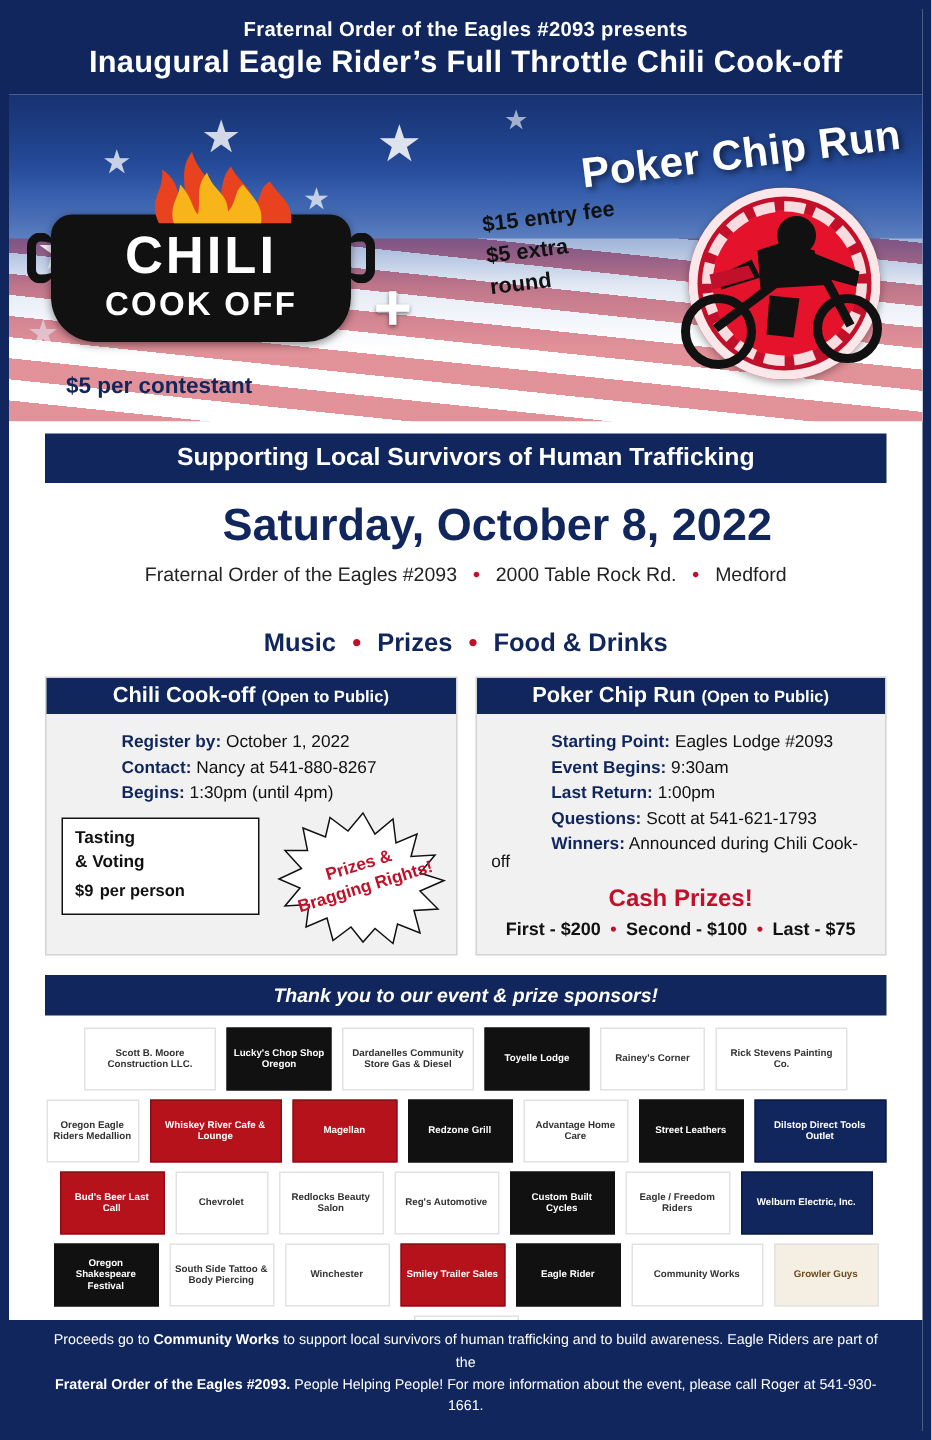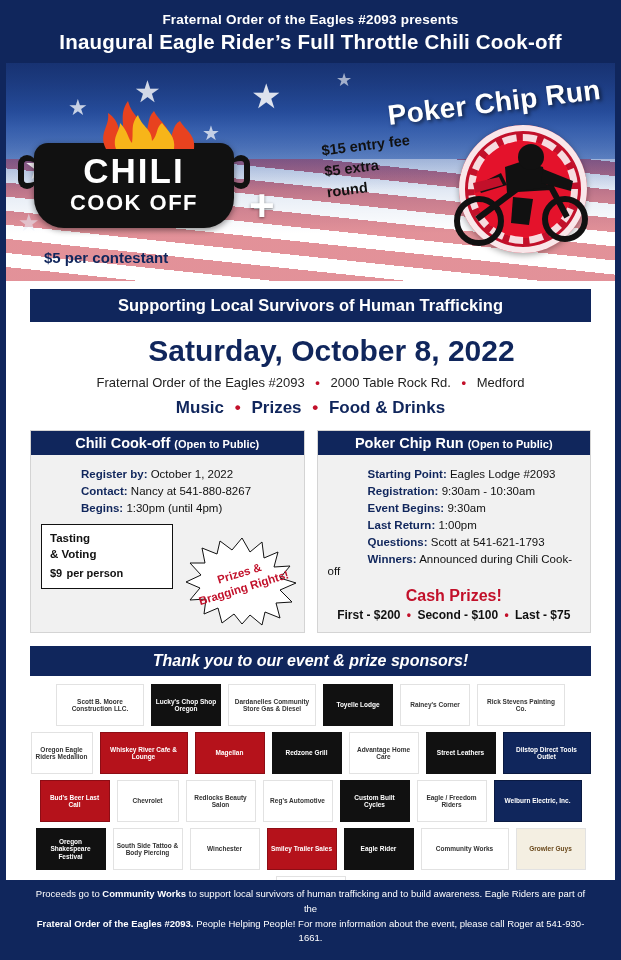--- a/index.html
+++ b/index.html
@@ -140,21 +140,21 @@
   }
   .date {
     text-align:center; color:#10265c; font-weight:bold;
     font-size:30px; margin-top:12px;padding-left:42px;
   }
   .venue {
     text-align:center; color:#222; font-size:13px; margin-top:7px;
   }
   .venue .dot { color:#c2102a; font-weight:bold; margin:0 7px; }
   .mpfd {
-    text-align:center; color:#10265c; font-weight:bold; font-size:17px; margin-top:8px;
+    text-align:center; color:#10265c; font-weight:bold; font-size:17px; margin-top:29px;
   }
   .mpfd .dot { color:#c2102a; margin:0 6px; }
 
   
   .cols {
     display:flex; gap:12px;
     margin:12px 24px 0 24px;
   }
   .col {
     flex:1;
@@ -197,21 +197,21 @@
   }
   .prizes {
     text-align:center; font-size:12px; font-weight:bold; color:#111; margin-top:3px;
   }
   .prizes .dot { color:#c2102a; margin:0 3px; }
 
   
   .thanks {
     margin:13px 24px 0 24px;
     background:#10265c; color:#ffffff; text-align:center;
-    font-size:16px; font-weight:bold; font-style:italic;
+    font-size:13px; font-weight:bold; font-style:italic;
     padding:6px 4px;
   }
   .sponsors {
     margin:8px 16px 0 16px;
     display:flex; flex-wrap:wrap;
     justify-content:center;
     align-items:center;
     gap:6px 7px;
   }
   .logo {
@@ -362,24 +362,20 @@
 
     <div class="col">
       <div class="col-head">
         <span>Poker Chip Run</span>
         <span class="sub">(Open to Public)</span>
       </div>
       <div class="col-body">
         <div class="row">
           <b>Starting Point:</b>
           <span>Eagles Lodge #2093</span>
-        </div>
-        <div class="row">
-          <b>Registration:</b>
-          <span>9:30am - 10:30am</span>
         </div>
         <div class="row">
           <b>Event Begins:</b>
           <span>9:30am</span>
         </div>
         <div class="row">
           <b>Last Return:</b>
           <span>1:00pm</span>
         </div>
         <div class="row">

